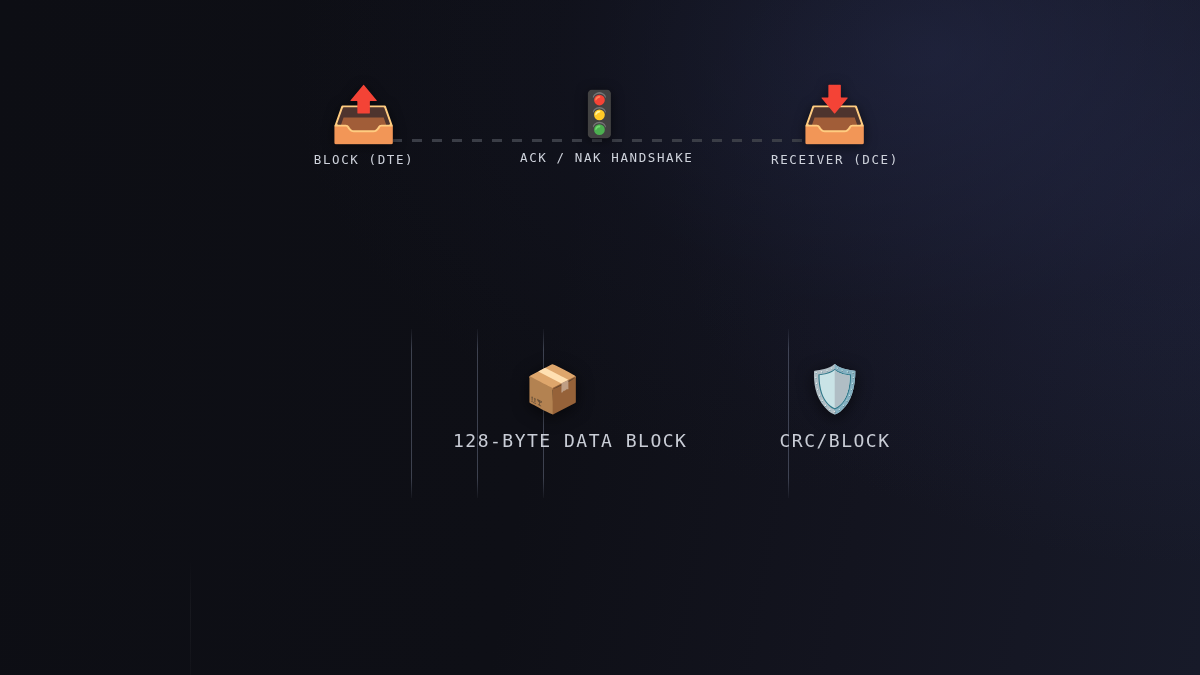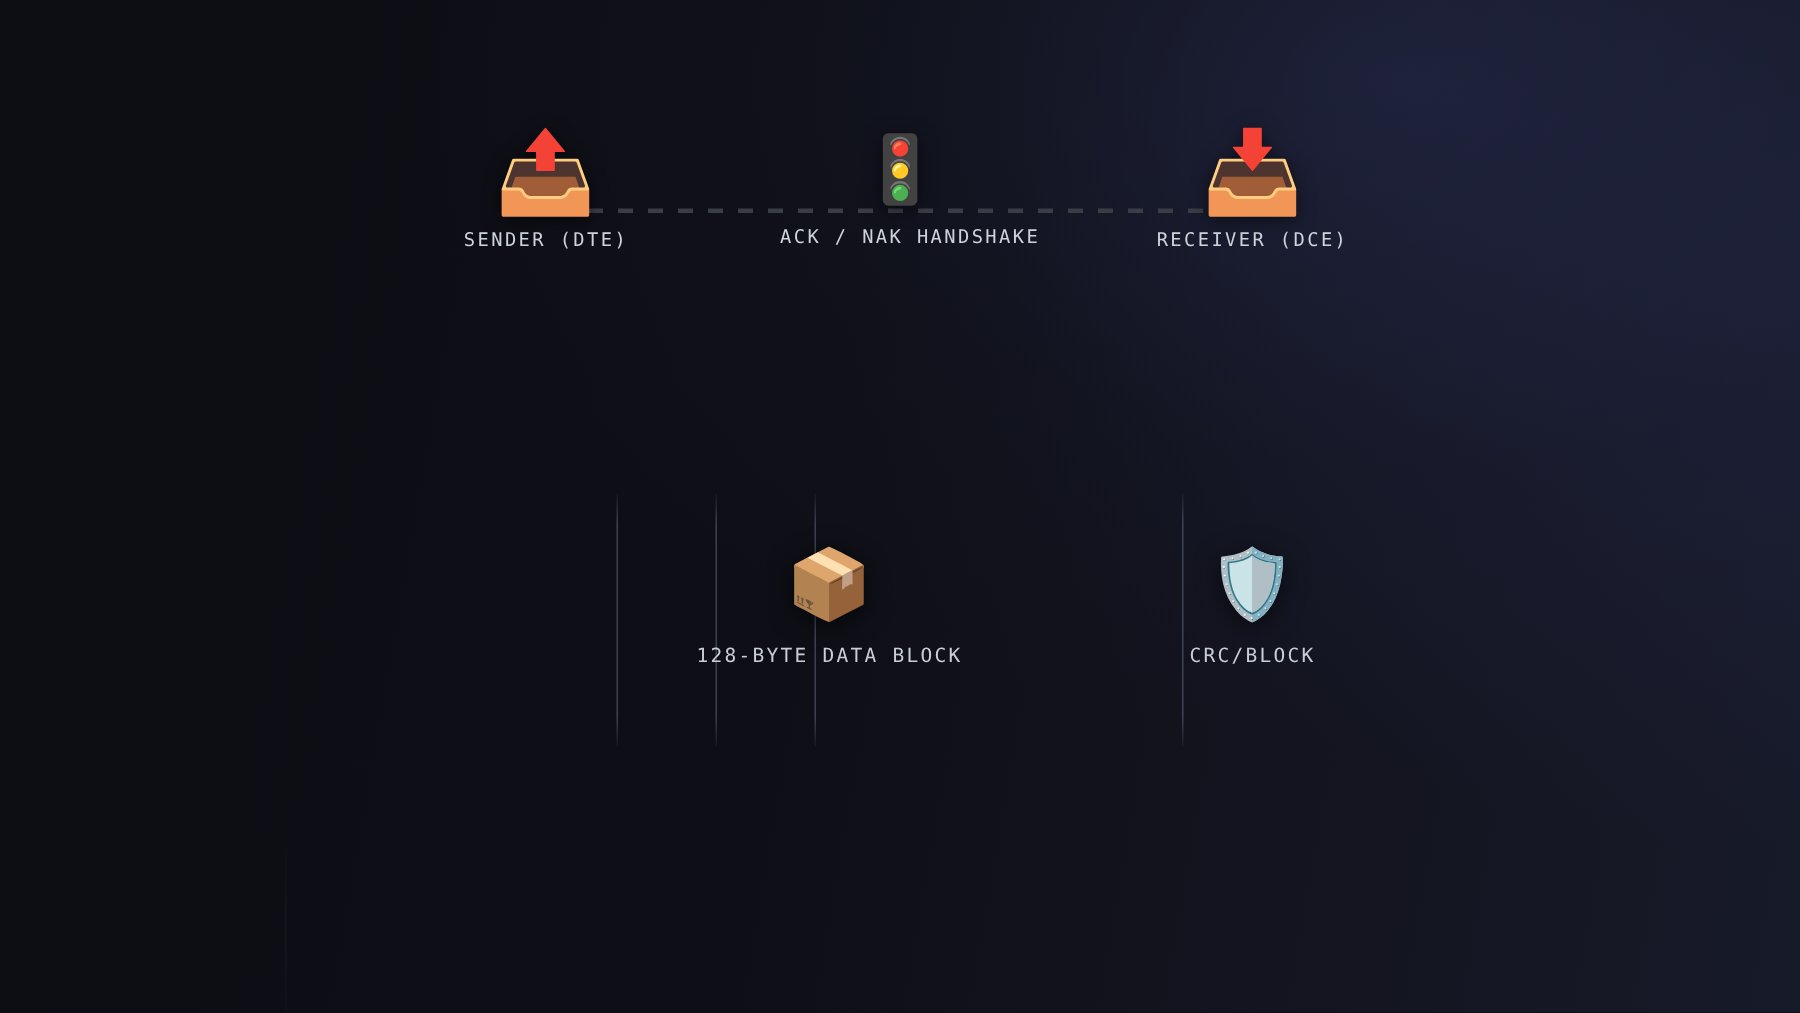--- a/index.html
+++ b/index.html
@@ -87,21 +87,21 @@
 
   .item { position:absolute; text-align:center; }
   .item .glyph {
     font-family:"DejaVu Sans", sans-serif;
     font-size:46px; line-height:1; display:block;
     filter:drop-shadow(0 3px 8px rgba(0,0,0,0.6));
   }
   .item .cap {
     display:block; margin-top:18px;
     font-family:"DejaVu Sans Mono", monospace;
-    font-size:13px; letter-spacing:1.5px;
+    font-size:18px; letter-spacing:1.5px;
     color:#c9cdd6; white-space:nowrap;
   }
 
   #itemBlock { left:453px; top:366px; width:200px; }
   #itemCrc   { left:755px; top:366px; width:160px; }
 
   
   #footer { position:absolute; left:0; bottom:0; width:1200px; height:130px; }
 </style>
 </head>
@@ -110,21 +110,21 @@
 <div id="stage">
 
   <div id="seam"></div>
 
   <div id="topRow">
 
     <div class="dashline"></div>
 
     <div class="node" id="nodeSender">
       <span class="glyph">📤</span>
-      <span class="cap">SENDER (DTE)</span>
+      <span class="cap">BLOCK (DTE)</span>
     </div>
 
     <div class="node" id="nodeHands">
       <span class="glyph">🚦</span>
       <span class="cap">ACK / NAK HANDSHAKE</span>
     </div>
 
     <div class="node" id="nodeRecv">
       <span class="glyph">📥</span>
       <span class="cap">RECEIVER (DCE)</span>

